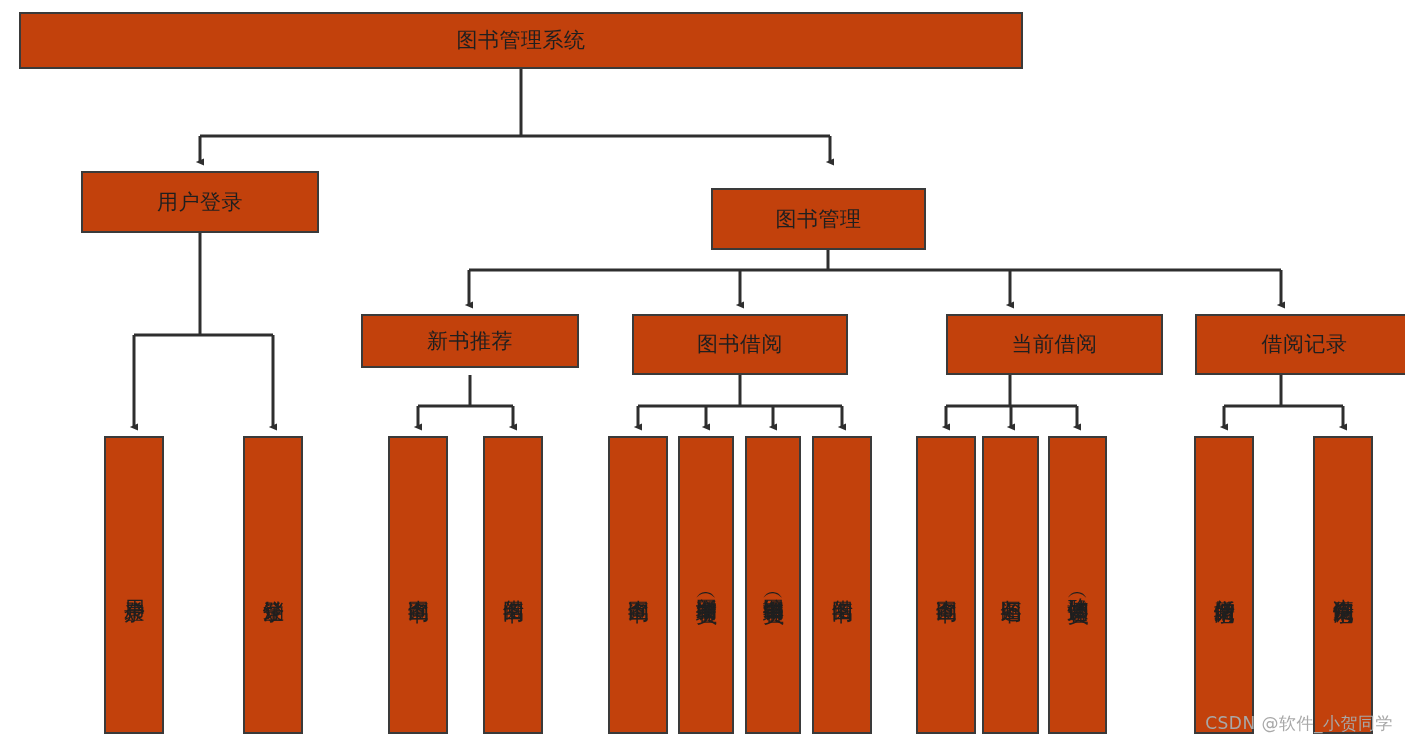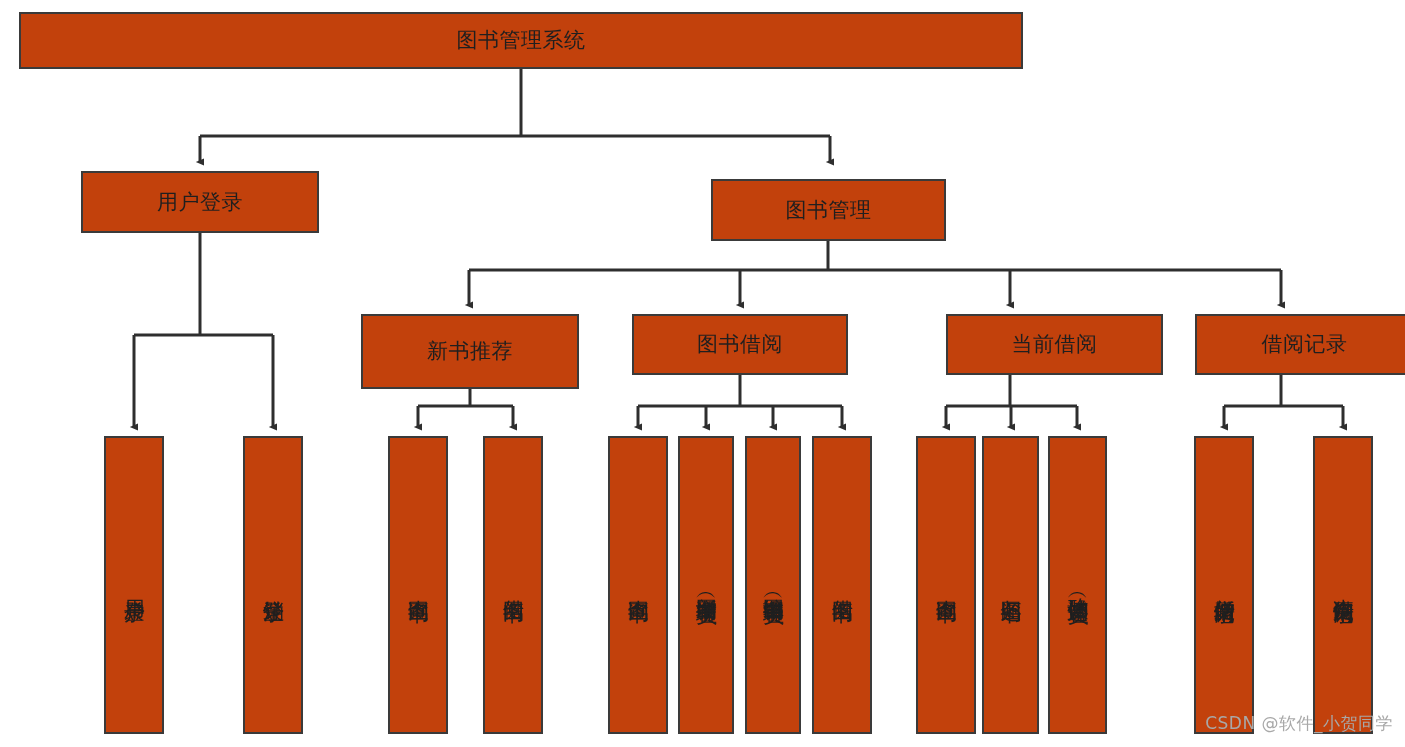--- a/index.html
+++ b/index.html
@@ -123,25 +123,25 @@
     </g>
   </svg>
 
   <div class="node" id="n-root" style="left: 19px; top: 12px; width: 1004px; height: 57px;">
     <span class="node-label">图书管理系统</span>
   </div>
 
   <div class="node" id="n-user_login" style="left: 81px; top: 171px; width: 238px; height: 62px;">
     <span class="node-label">用户登录</span>
   </div>
-  <div class="node" id="n-book_manage" style="left: 711px; top: 179px; width: 235px; height: 62px;">
+  <div class="node" id="n-book_manage" style="left: 711px; top: 188px; width: 215px; height: 62px;">
     <span class="node-label">图书管理</span>
   </div>
 
-  <div class="node" id="n-new_book_rec" style="left: 361px; top: 314px; width: 218px; height: 75px;">
+  <div class="node" id="n-new_book_rec" style="left: 361px; top: 314px; width: 218px; height: 54px;">
     <span class="node-label">新书推荐</span>
   </div>
   <div class="node" id="n-book_borrow" style="left: 632px; top: 314px; width: 216px; height: 61px;">
     <span class="node-label">图书借阅</span>
   </div>
   <div class="node" id="n-current_borrow" style="left: 946px; top: 314px; width: 217px; height: 61px;">
     <span class="node-label">当前借阅</span>
   </div>
   <div class="node" id="n-borrow_record" style="left: 1172px; top: 314px; width: 219px; height: 61px; margin-left: 23px;">
     <span class="node-label">借阅记录</span>

